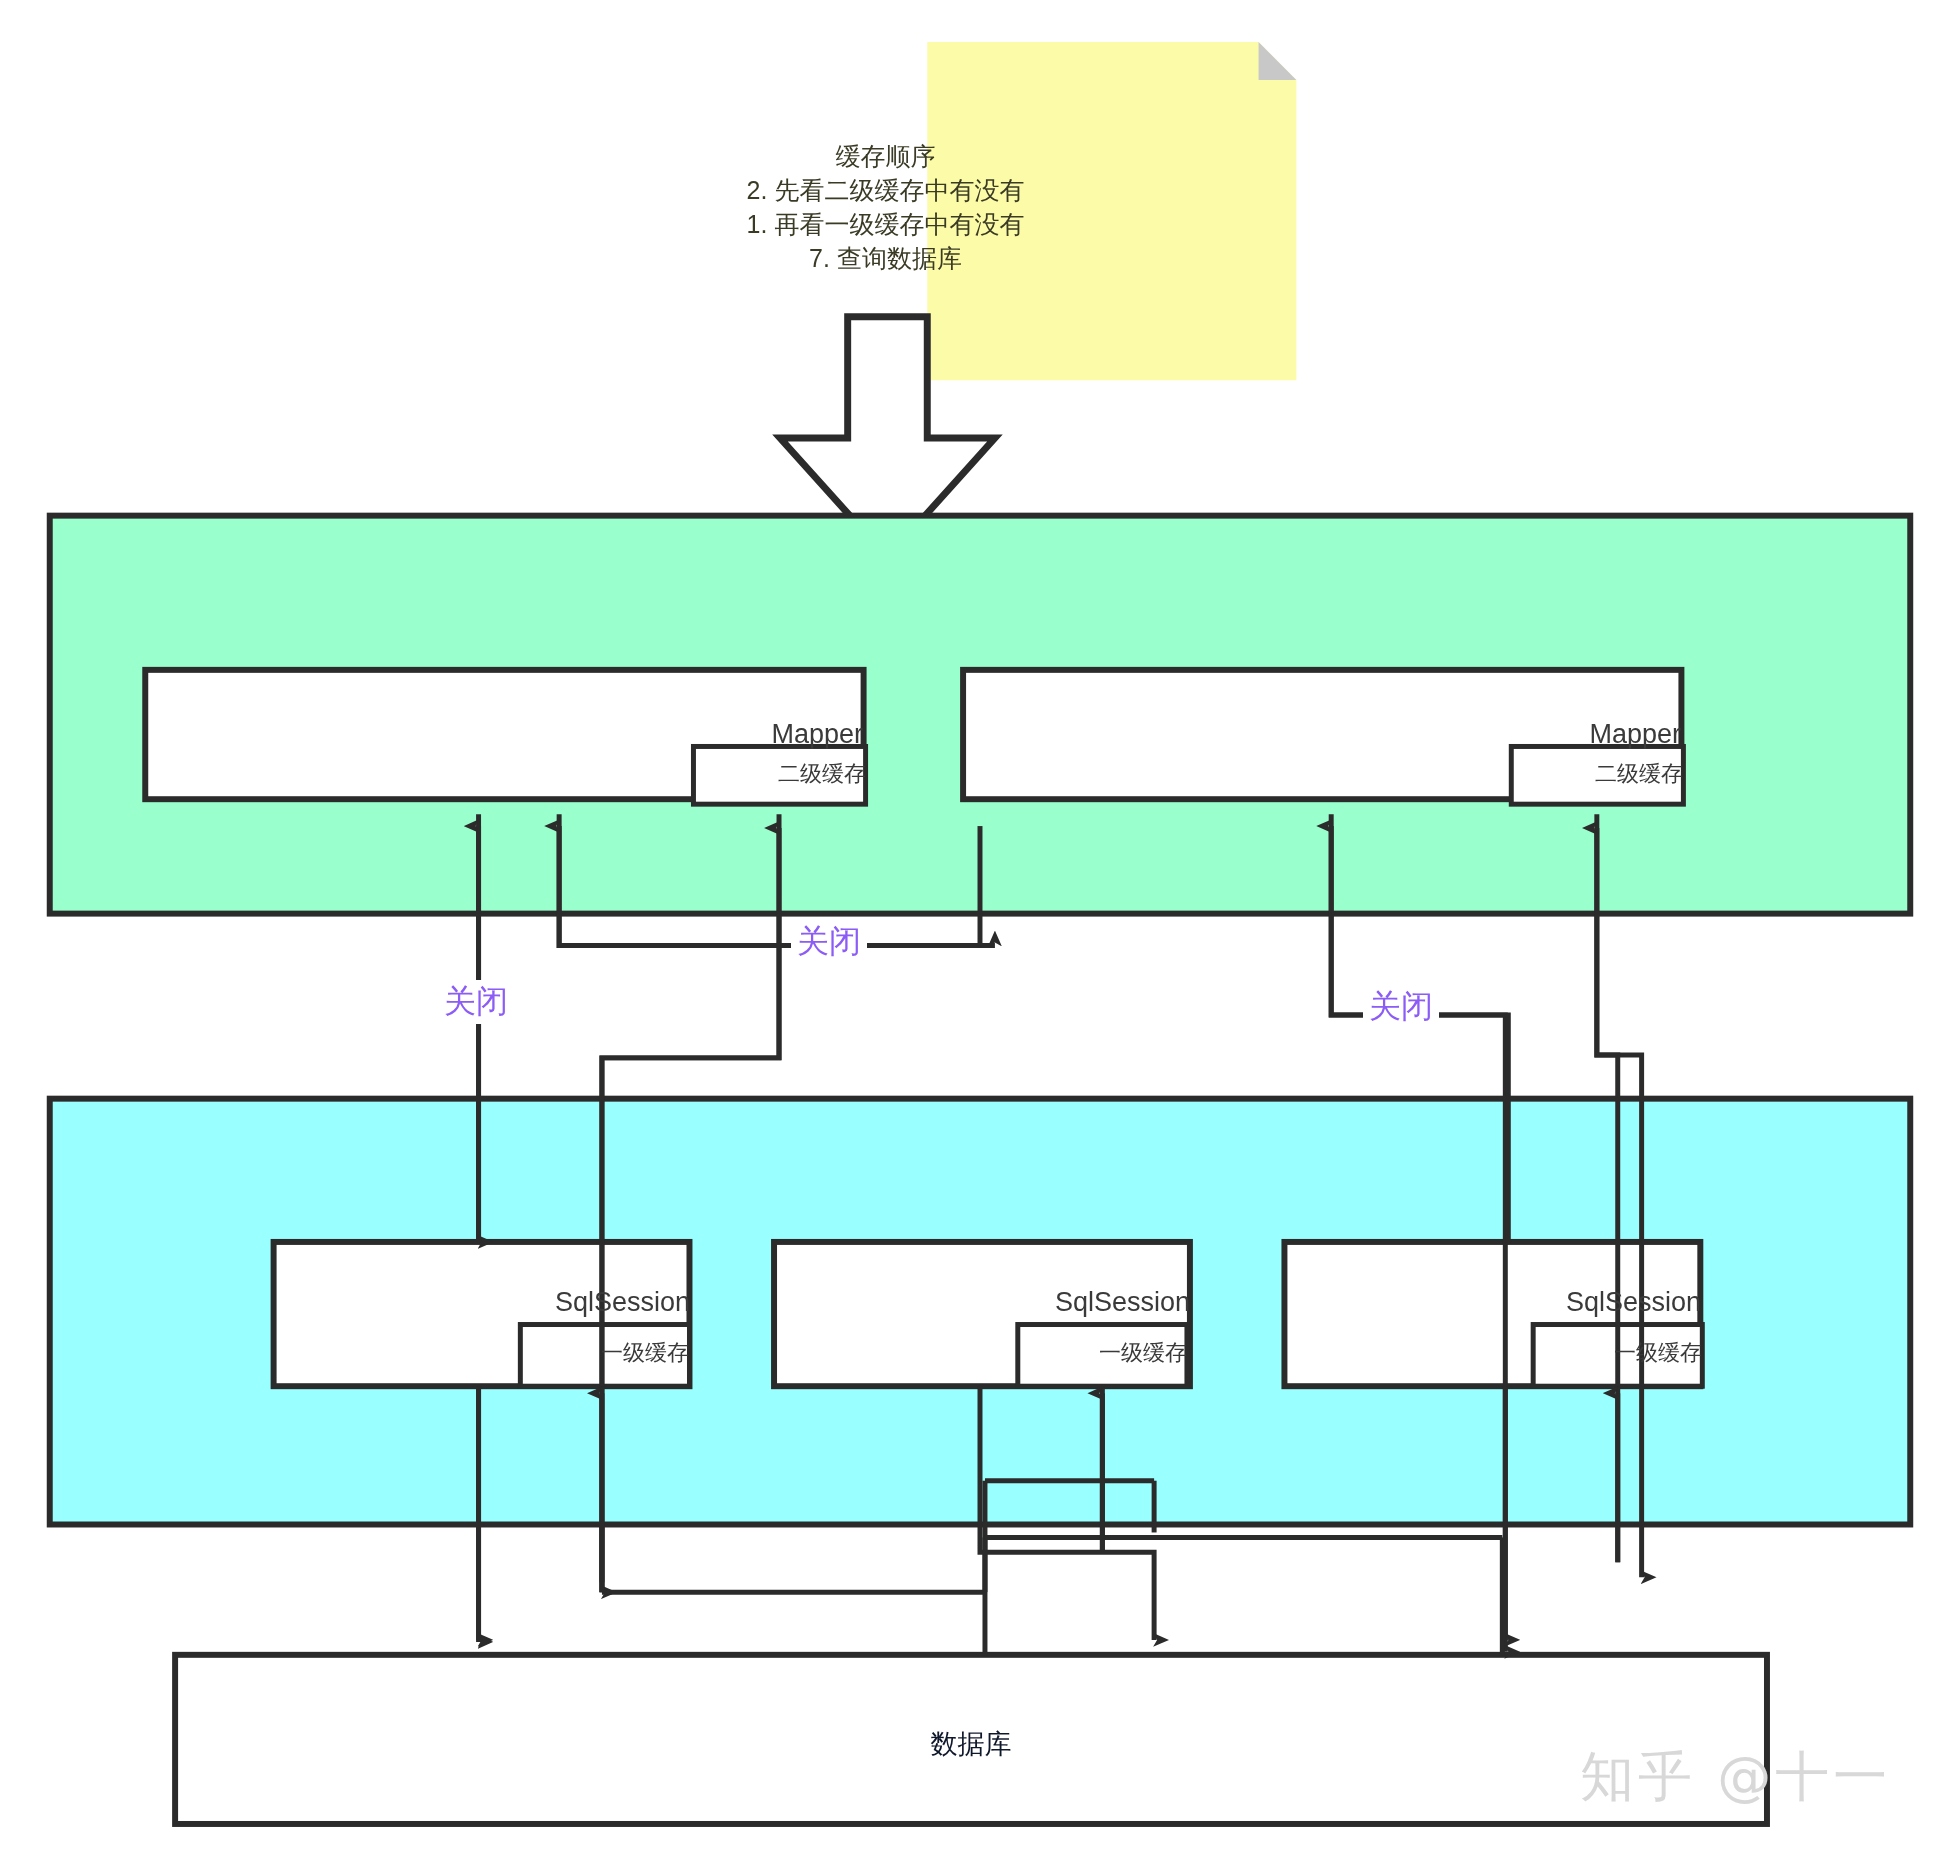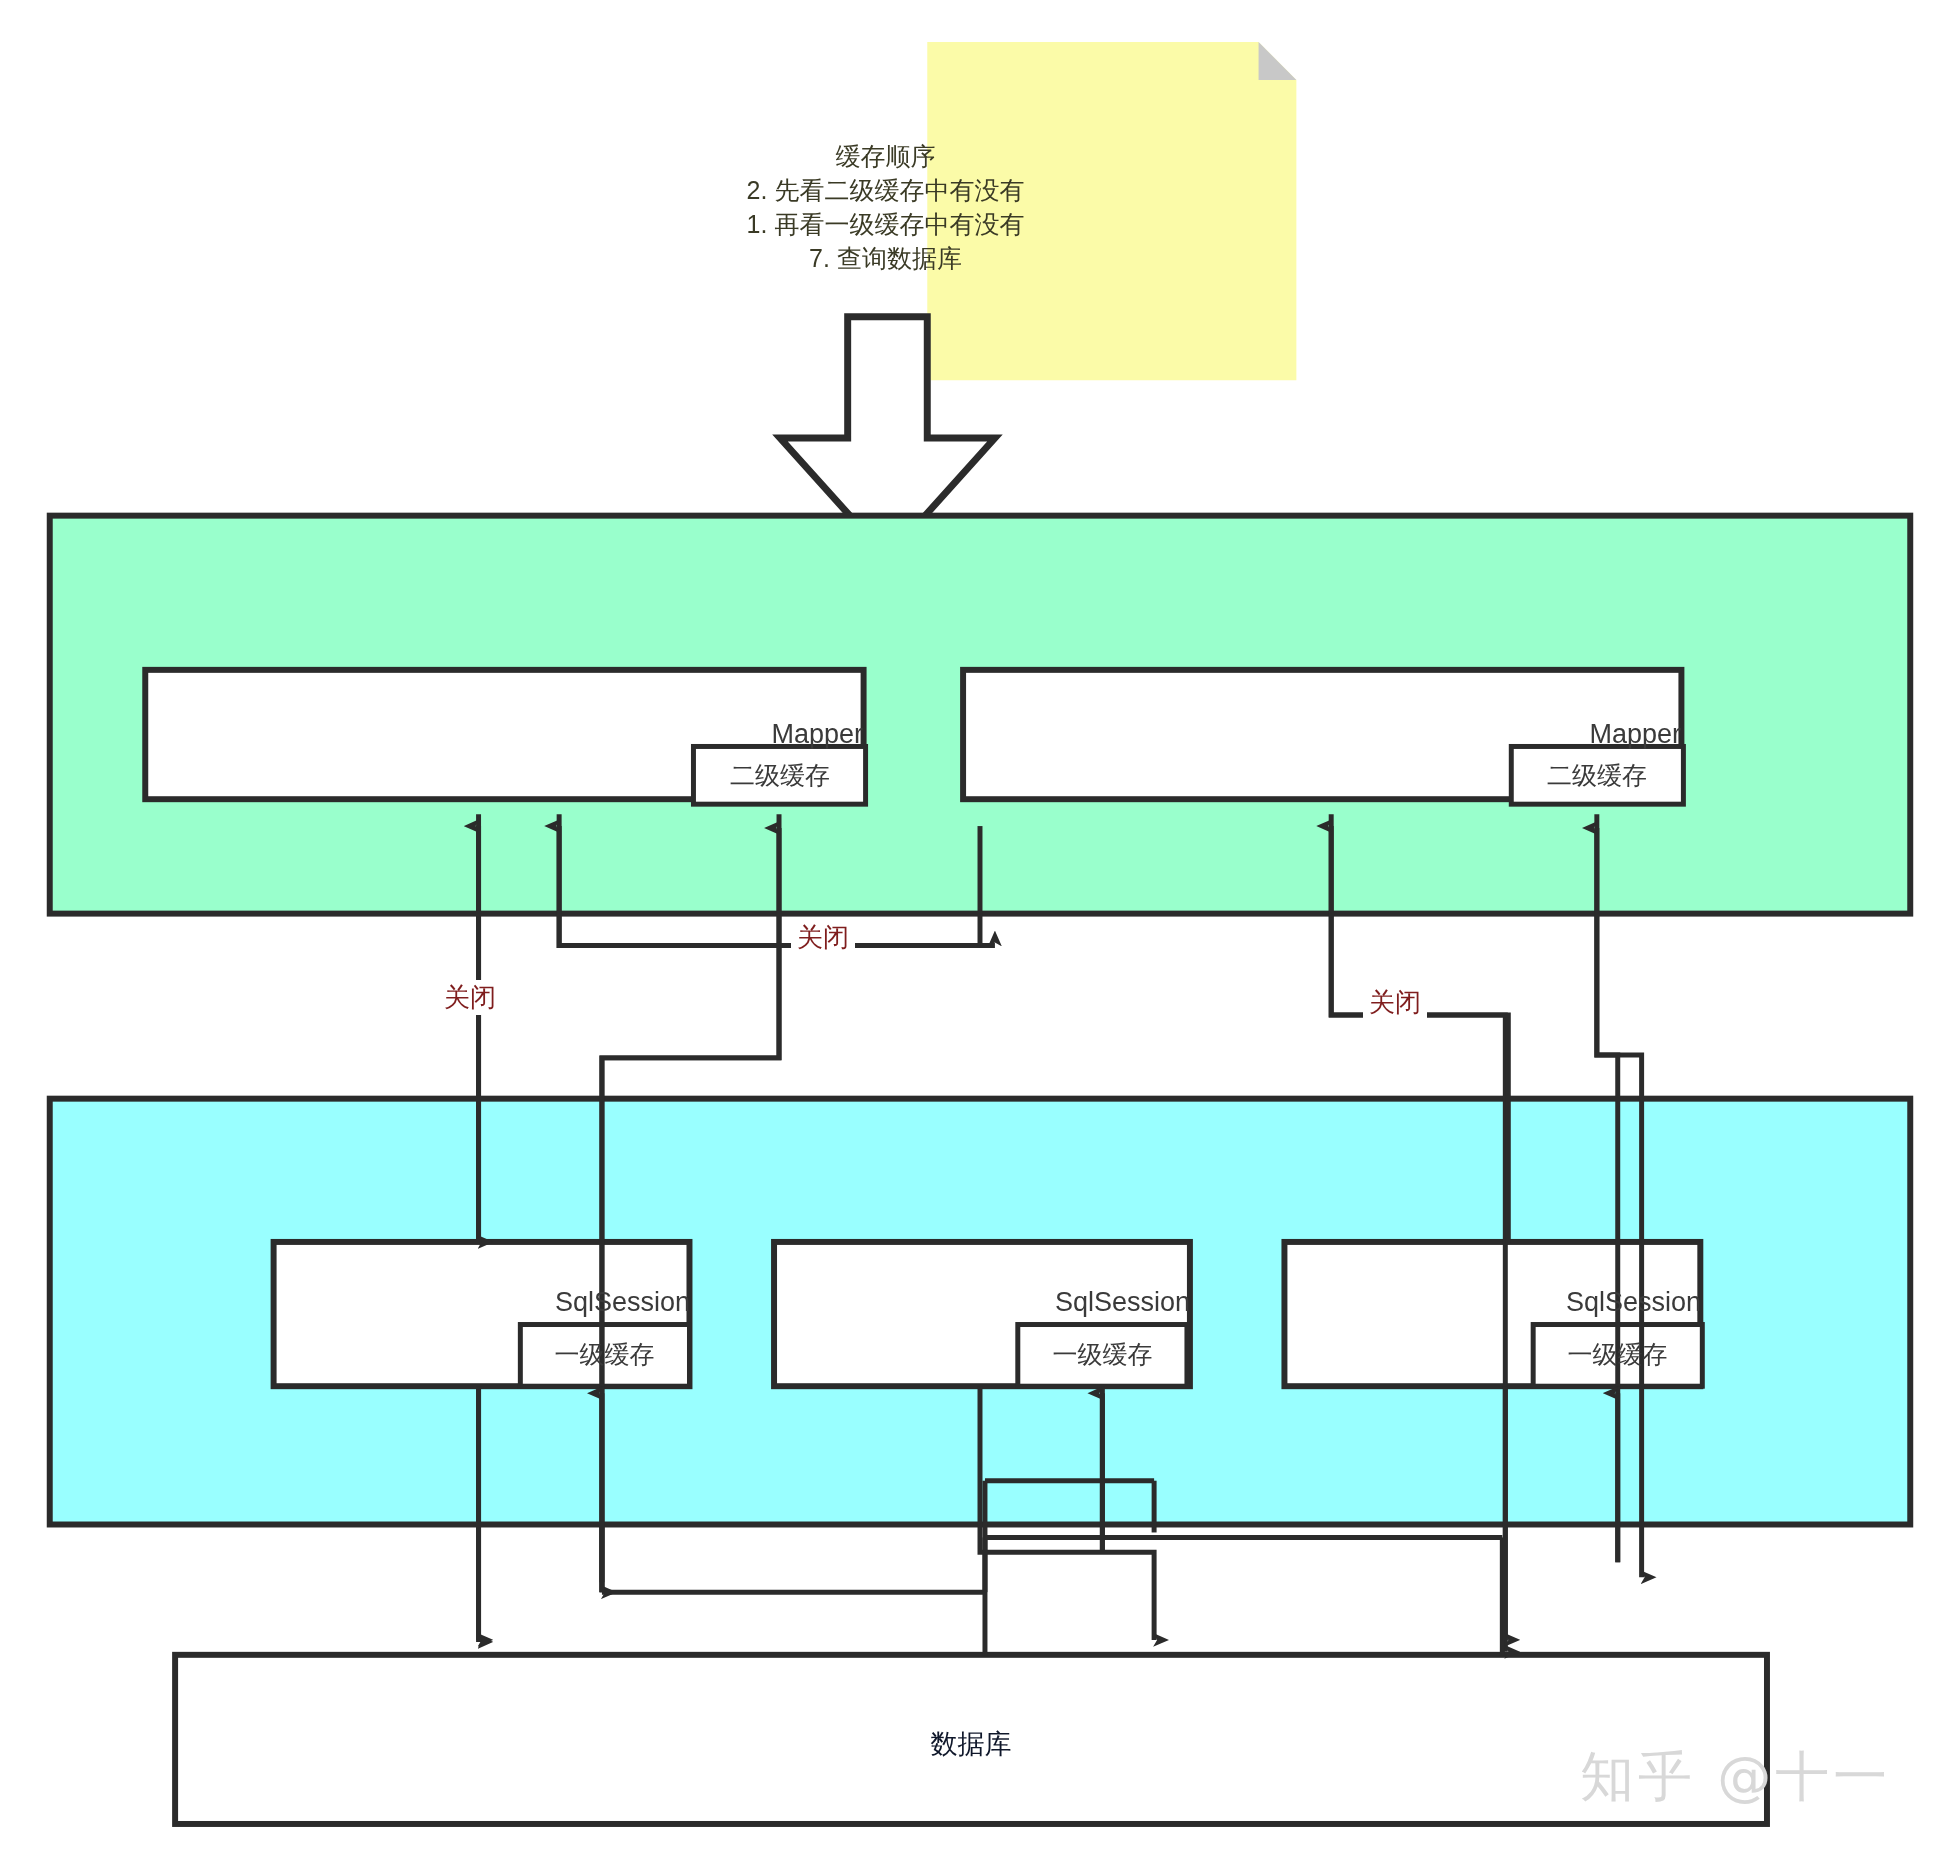--- a/index.html
+++ b/index.html
@@ -35,29 +35,29 @@
   .note-text div { white-space: pre; text-align: center; }
   .box-label {
     position: absolute;
     font-size: 27px;
     color: #3a3a3a;
     text-align: right;
     white-space: pre;
   }
   .cache-label {
     position: absolute;
-    font-size: 25px;
+    font-size: 22px;
     color: #3a3a3a;
-    text-align: center;
+    text-align: right;
     white-space: pre;
   }
   .edge-label {
     position: absolute;
-    font-size: 26px;
-    color: #7f1d1d;
+    font-size: 32px;
+    color: #8b5cf6;
     background: #ffffff;
     padding: 0 6px;
     white-space: pre;
   }
   .db-label {
     position: absolute;
     font-size: 27px;
     color: #0f172a;
     white-space: pre;
   }

